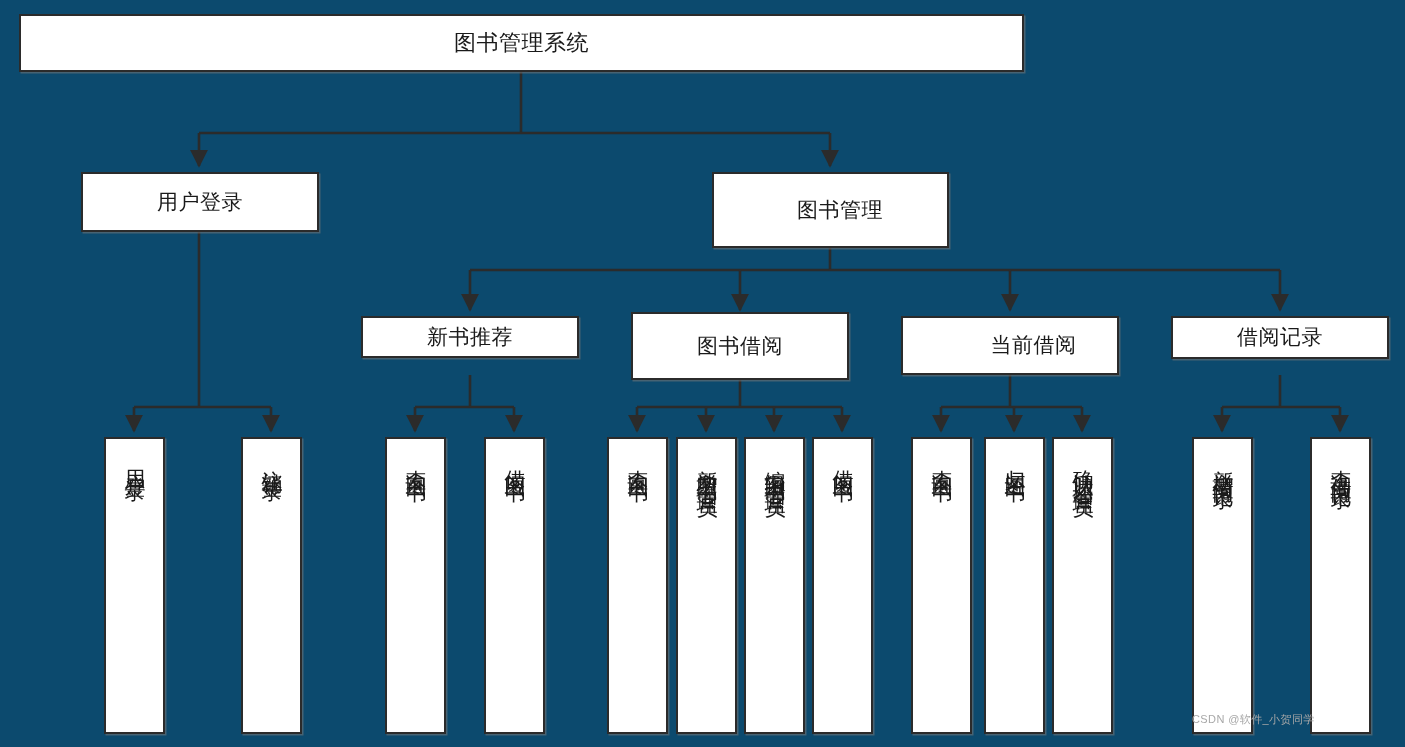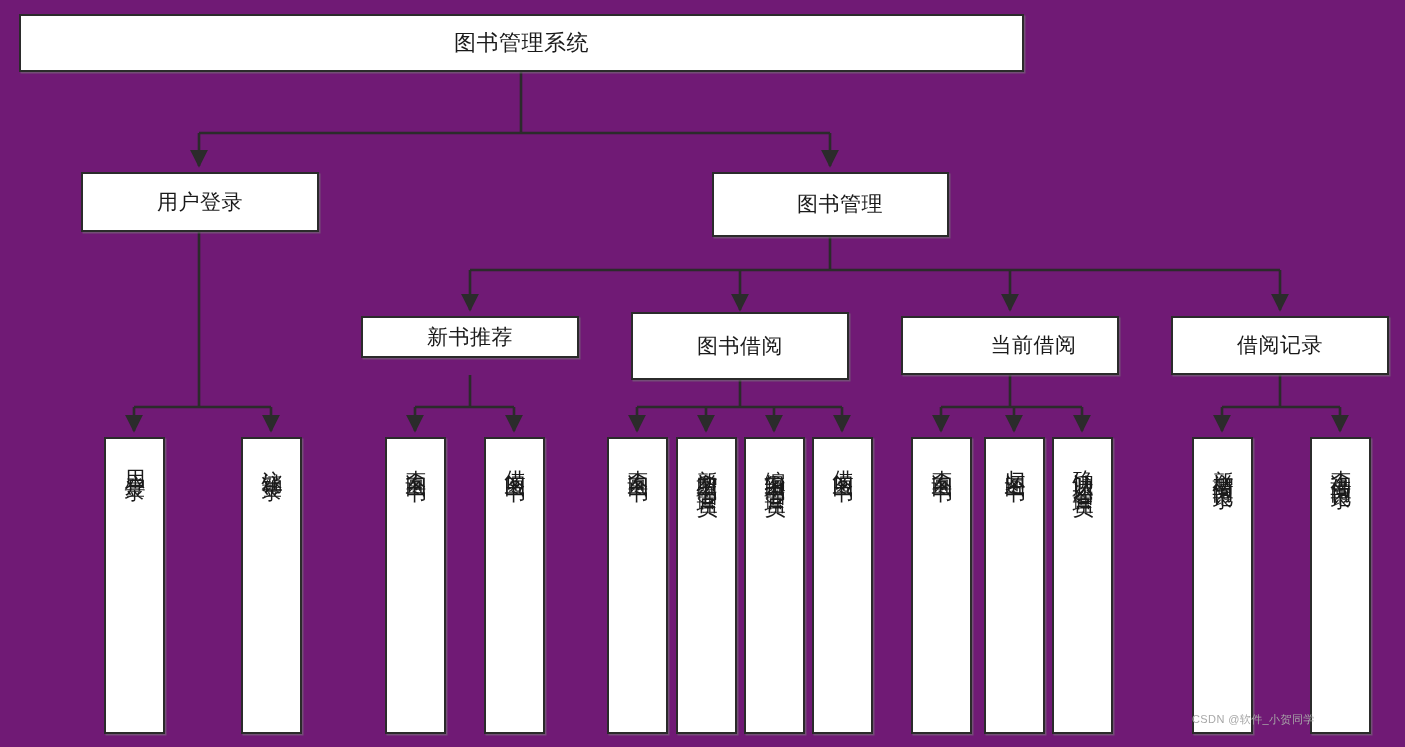--- a/index.html
+++ b/index.html
@@ -8,21 +8,21 @@
     padding: 0;
     background: #ffffff;
   }
   body {
     font-family: "Liberation Sans", "DejaVu Sans", sans-serif;
   }
   #diagram-root {
     position: relative;
     width: 1405px;
     height: 747px;
-    background: #701a75;
+    background: #0c4a6e;
     overflow: hidden;
   }
   svg.connectors {
     position: absolute;
     left: 0;
     top: 0;
     width: 1405px;
     height: 747px;
     pointer-events: none;
   }
@@ -125,34 +125,34 @@
     </g>
   </svg>
 
   <div class="node root horizontal" id="node-root" style="left: 19px; top: 14px; width: 1005px; height: 58px;">
     <span class="node-label">图书管理系统</span>
   </div>
 
   <div class="node horizontal" id="node-l2-0" style="left: 81px; top: 172px; width: 238px; height: 60px;">
     <span class="node-label">用户登录</span>
   </div>
-  <div class="node horizontal" id="node-l2-1" style="left: 712px; top: 172px; width: 237px; height: 65px; padding-left: 19px;">
+  <div class="node horizontal" id="node-l2-1" style="left: 712px; top: 172px; width: 237px; height: 76px; padding-left: 19px;">
     <span class="node-label">图书管理</span>
   </div>
 
   <div class="node horizontal" id="node-l3-0" style="left: 361px; top: 316px; width: 218px; height: 42px;">
     <span class="node-label">新书推荐</span>
   </div>
   <div class="node horizontal" id="node-l3-1" style="left: 631px; top: 312px; width: 218px; height: 68px;">
     <span class="node-label">图书借阅</span>
   </div>
   <div class="node horizontal" id="node-l3-2" style="left: 901px; top: 316px; width: 218px; height: 59px; padding-left: 47px;">
     <span class="node-label">当前借阅</span>
   </div>
-  <div class="node horizontal" id="node-l3-3" style="left: 1171px; top: 316px; width: 218px; height: 59px;">
+  <div class="node horizontal" id="node-l3-3" style="left: 1171px; top: 316px; width: 218px; height: 43px;">
     <span class="node-label">借阅记录</span>
   </div>
 
   <div class="node vertical" id="node-leaf-0" style="left: 104px; top: 437px; width: 61px; height: 297px;">
     <span class="node-label">用户登录</span>
   </div>
   <div class="node vertical" id="node-leaf-1" style="left: 241px; top: 437px; width: 61px; height: 297px;">
     <span class="node-label">注销登录</span>
   </div>
   <div class="node vertical" id="node-leaf-2" style="left: 385px; top: 437px; width: 61px; height: 297px;">

